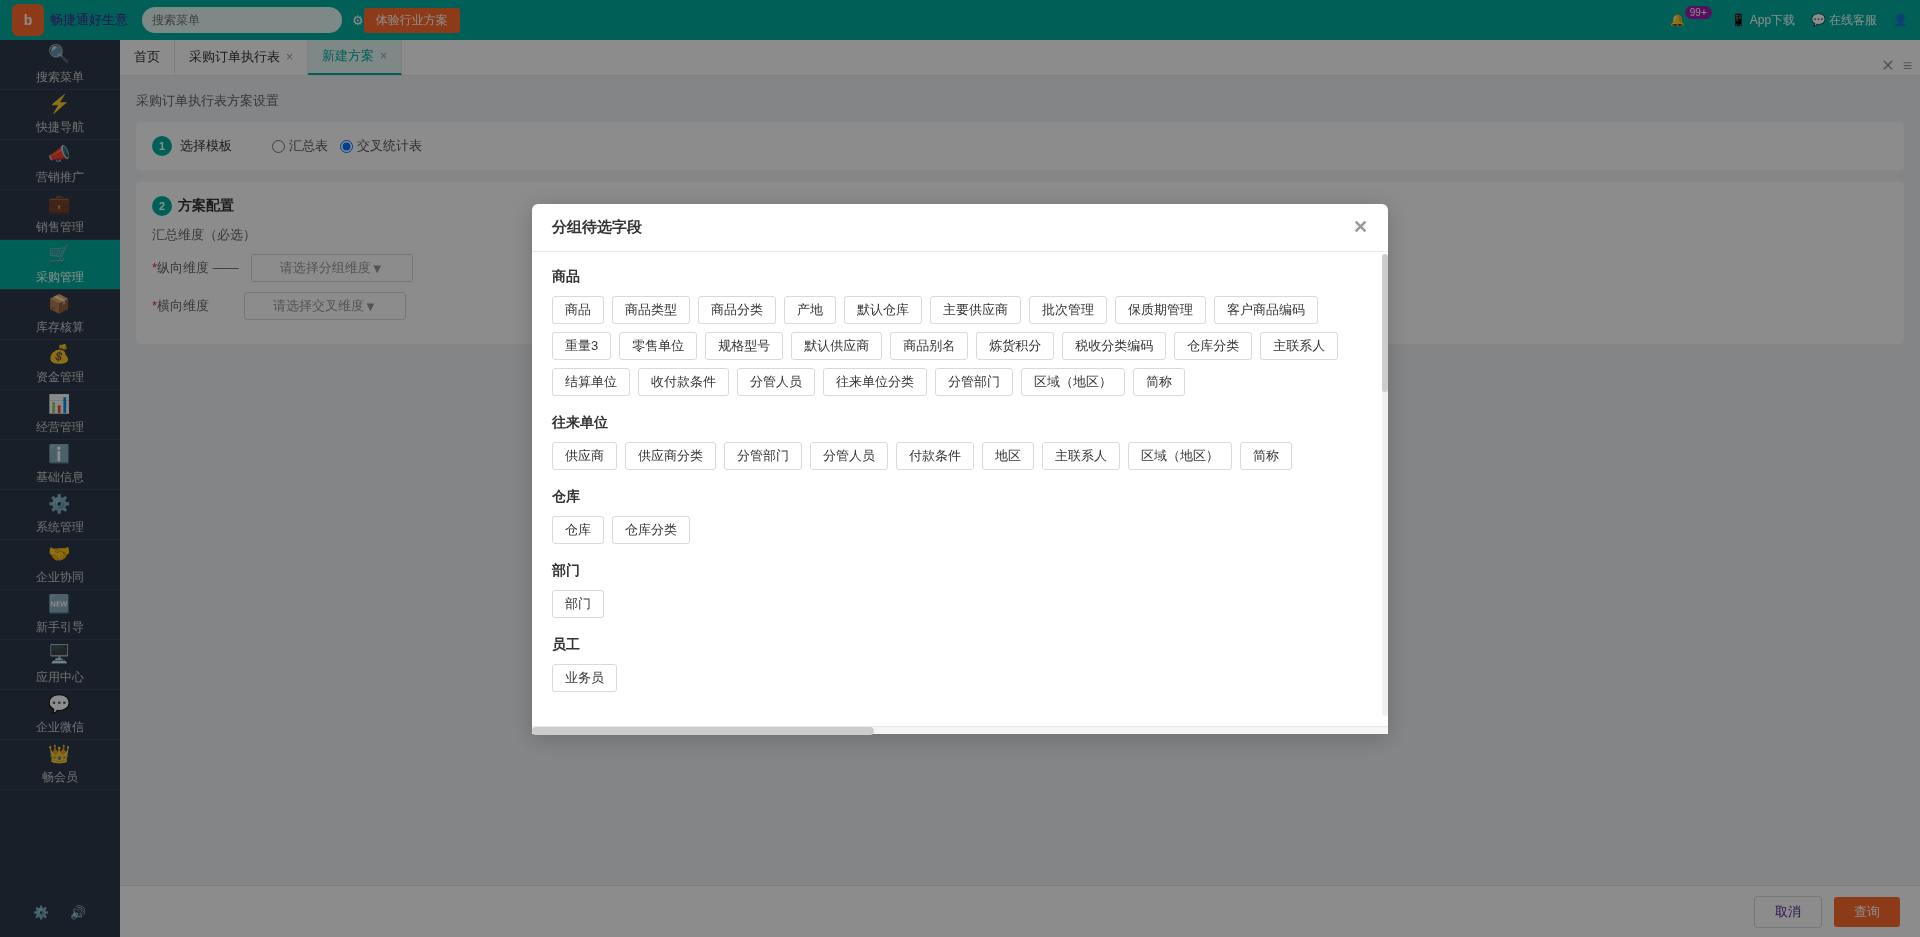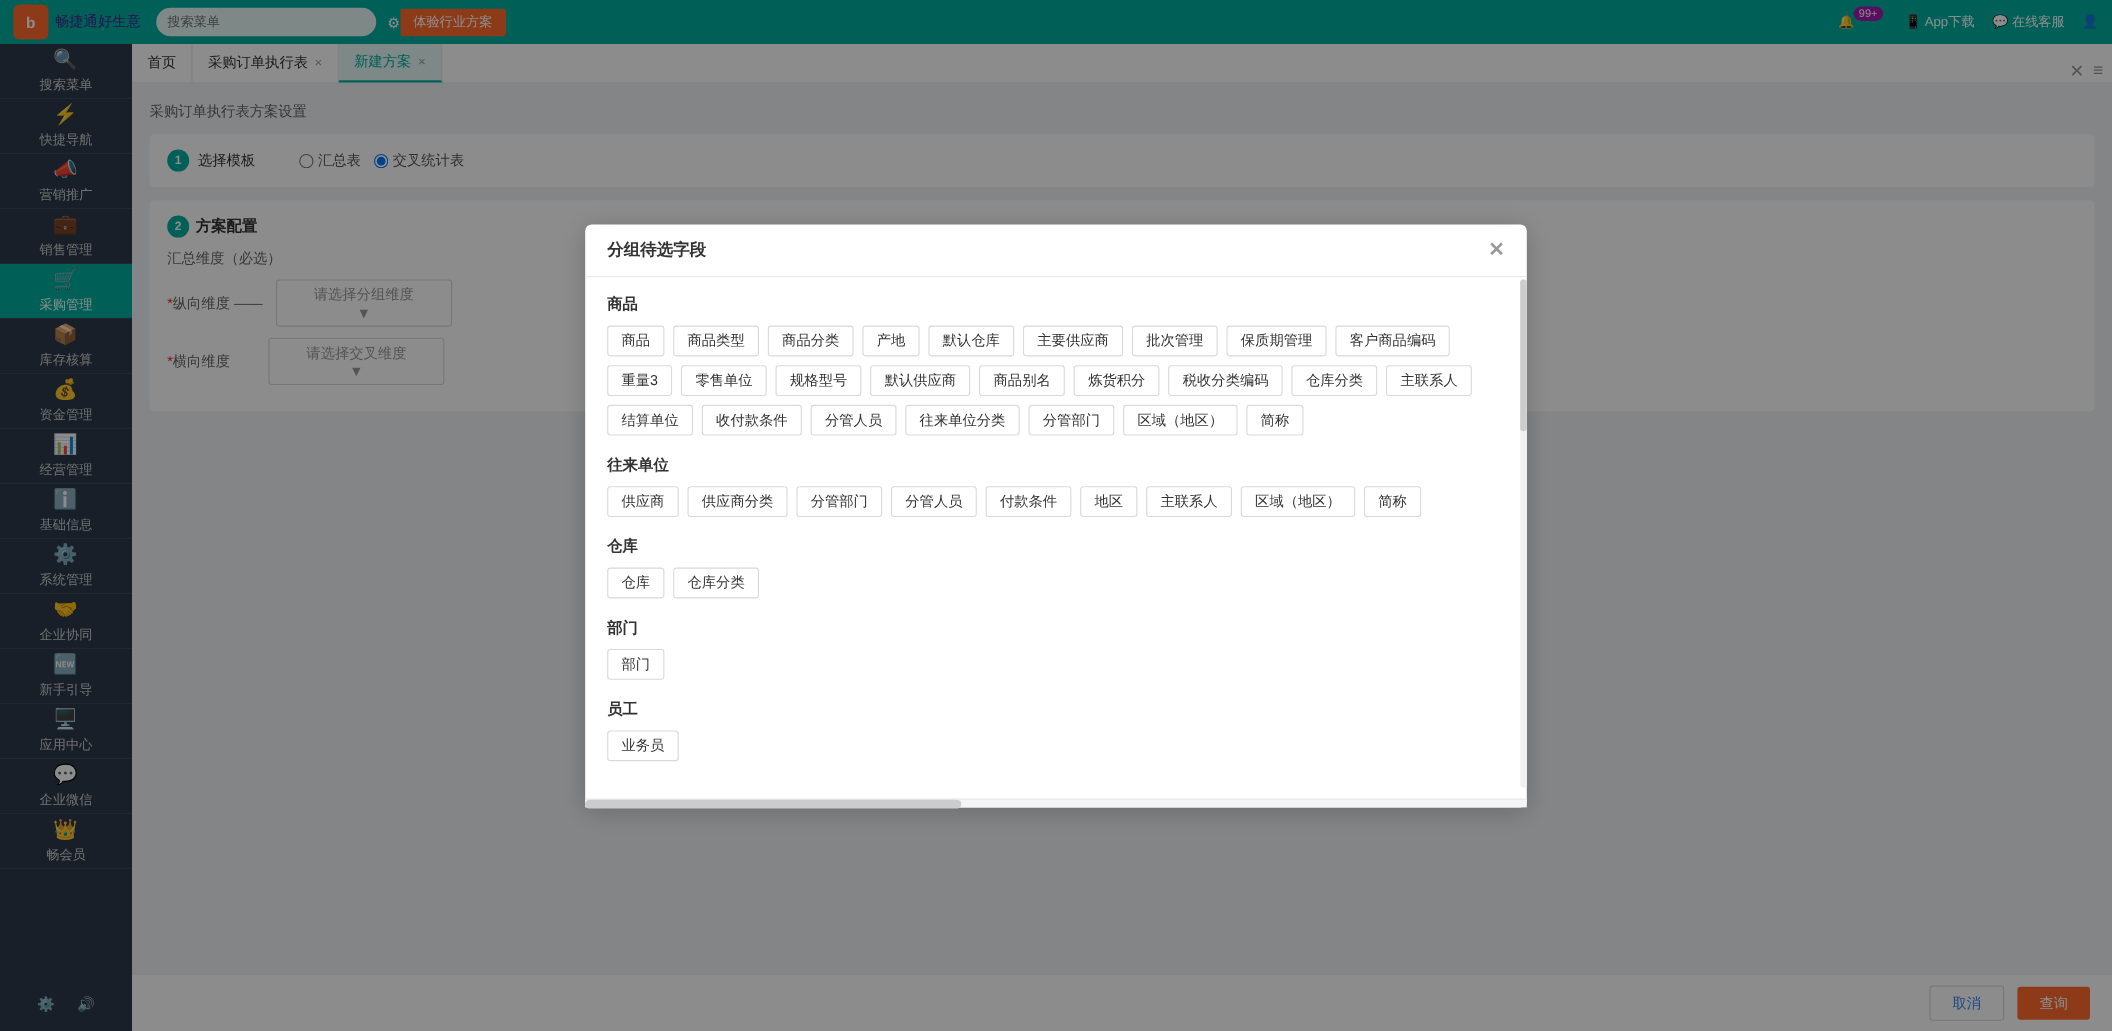--- a/index.html
+++ b/index.html
@@ -221,21 +221,20 @@
       border-radius: 3px;
       padding: 4px 28px;
       font-size: 13px;
       color: #999;
       min-width: 160px;
       cursor: pointer;
       display: inline-flex;
       align-items: center;
       justify-content: space-between;
       background: white;
-      flex-direction: column;
     }
 
     
     .bottom-bar {
       position: fixed;
       bottom: 0;
       left: 120px;
       right: 0;
       height: 52px;
       background: white;
@@ -243,21 +242,21 @@
       display: flex;
       align-items: center;
       justify-content: flex-end;
       padding: 0 20px;
       gap: 12px;
       z-index: 97;
     }
     .btn-cancel {
       border: 1px solid #d9d9d9;
       background: white;
-      color: #3b82f6;
+      color: #4c1d95;
       padding: 6px 20px;
       border-radius: 3px;
       cursor: pointer;
       font-size: 13px;
     }
     .btn-confirm {
       background: #ff6b2d;
       color: white;
       border: none;
       padding: 6px 20px;

